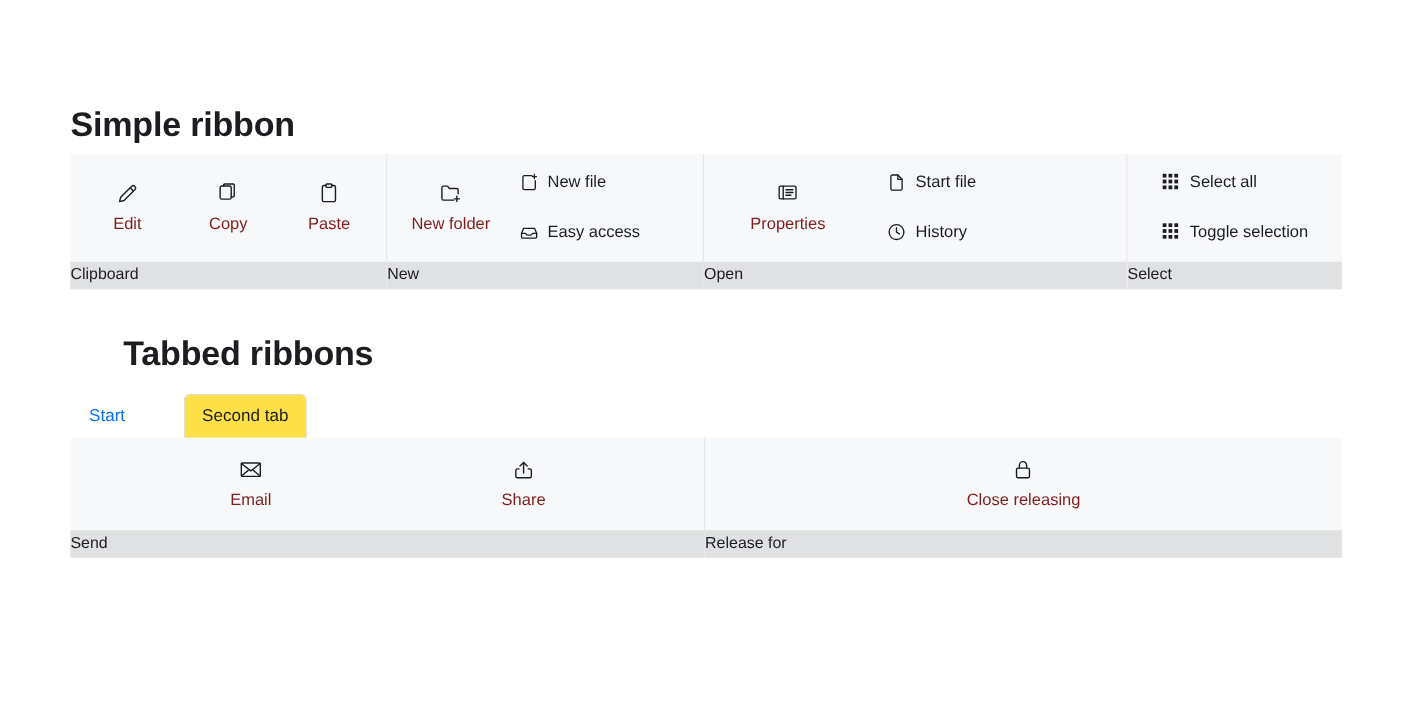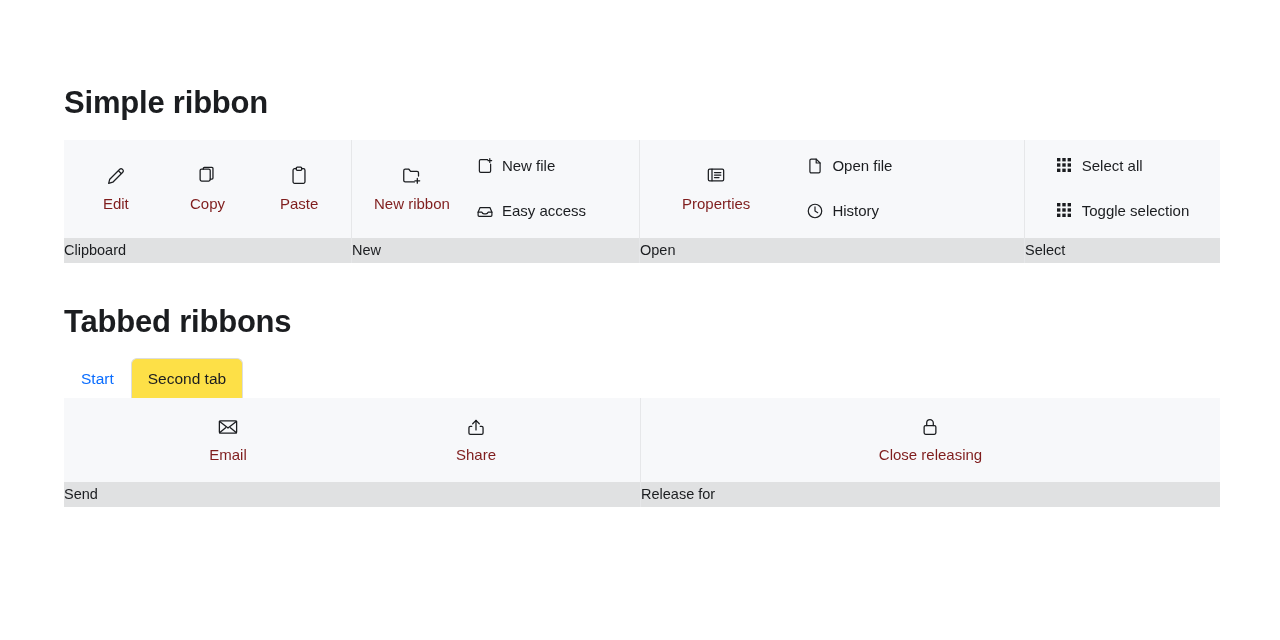--- a/index.html
+++ b/index.html
@@ -23,22 +23,22 @@
   .section-title {
     position: absolute;
     left: 64px;
     margin: 0;
     font-size: 31px;
     font-weight: 600;
     letter-spacing: -0.2px;
     color: #1b1d20;
     line-height: 1;
   }
-  #title-simple { top: 87px; text-align: right; }
-  #title-tabbed { top: 306px; }
+  #title-simple { top: 98px; text-align: right; }
+  #title-tabbed { top: 306px; margin-left: 48px; }
 
   
   .ribbon {
     position: absolute;
     left: 64px;
     width: 1156px;
     background: #f7f8fa;
     display: flex;
     flex-direction: row;
     align-items: stretch;
@@ -145,20 +145,21 @@
 
   
   .tabstrip {
     position: absolute;
     left: 64px;
     top: 358px;
     display: flex;
     flex-direction: row;
     align-items: flex-start;
     height: 40px;
+    gap: 36px;
   }
   .tab {
     font-size: 15.5px;
     line-height: 19px;
     padding: 10px 16px;
     box-sizing: border-box;
     background: transparent;
     border: 1px solid transparent;
     border-bottom: none;
     border-radius: 6px 6px 0 0;
@@ -223,21 +224,21 @@
     <div class="ribbon-group" id="group-new">
       <div class="group-body">
 
         <div class="item-lg">
           <span class="ico">
             <svg width="22" height="22" viewBox="0 0 24 24" fill="none" stroke="currentColor" stroke-width="1.4" stroke-linecap="round" stroke-linejoin="round">
               <path d="M14.6 18.5H4.6A1.6 1.6 0 0 1 3 16.9V6.2c0-.9.7-1.6 1.6-1.6h4l1.9 2.3h7c.9 0 1.6.7 1.6 1.6v3.6"></path>
               <path d="M17.8 14.6v5.2M15.2 17.2h5.2"></path>
             </svg>
           </span>
-          <span class="lbl">New ribbon</span>
+          <span class="lbl">New folder</span>
         </div>
 
         <div class="stack-sm">
           <div class="item-sm">
             <span class="ico">
               <svg width="18" height="18" viewBox="0 0 24 24" fill="none" stroke="currentColor" stroke-width="1.6" stroke-linecap="round" stroke-linejoin="round">
                 <path d="M15.5 3.5H6.3A1.8 1.8 0 0 0 4.5 5.3v13.4a1.8 1.8 0 0 0 1.8 1.8h11.4a1.8 1.8 0 0 0 1.8-1.8V9.5"></path>
                 <path d="M18.4 2.2v5M15.9 4.7h5"></path>
               </svg>
             </span>
@@ -274,21 +275,21 @@
         </div>
 
         <div class="stack-sm">
           <div class="item-sm">
             <span class="ico">
               <svg width="18" height="18" viewBox="0 0 24 24" fill="none" stroke="currentColor" stroke-width="1.6" stroke-linecap="round" stroke-linejoin="round">
                 <path d="M13.6 2.8H7a1.8 1.8 0 0 0-1.8 1.8v14.8A1.8 1.8 0 0 0 7 21.2h10a1.8 1.8 0 0 0 1.8-1.8V8z"></path>
                 <path d="M13.6 2.8V8h5.2"></path>
               </svg>
             </span>
-            <span class="lbl">Open file</span>
+            <span class="lbl">Start file</span>
           </div>
 
           <div class="item-sm">
             <span class="ico">
               <svg width="18" height="18" viewBox="0 0 24 24" fill="none" stroke="currentColor" stroke-width="1.6" stroke-linecap="round" stroke-linejoin="round">
                 <circle cx="12" cy="12" r="9"></circle>
                 <path d="M12 6.6V12l3.6 2.2"></path>
               </svg>
             </span>
             <span class="lbl">History</span>

